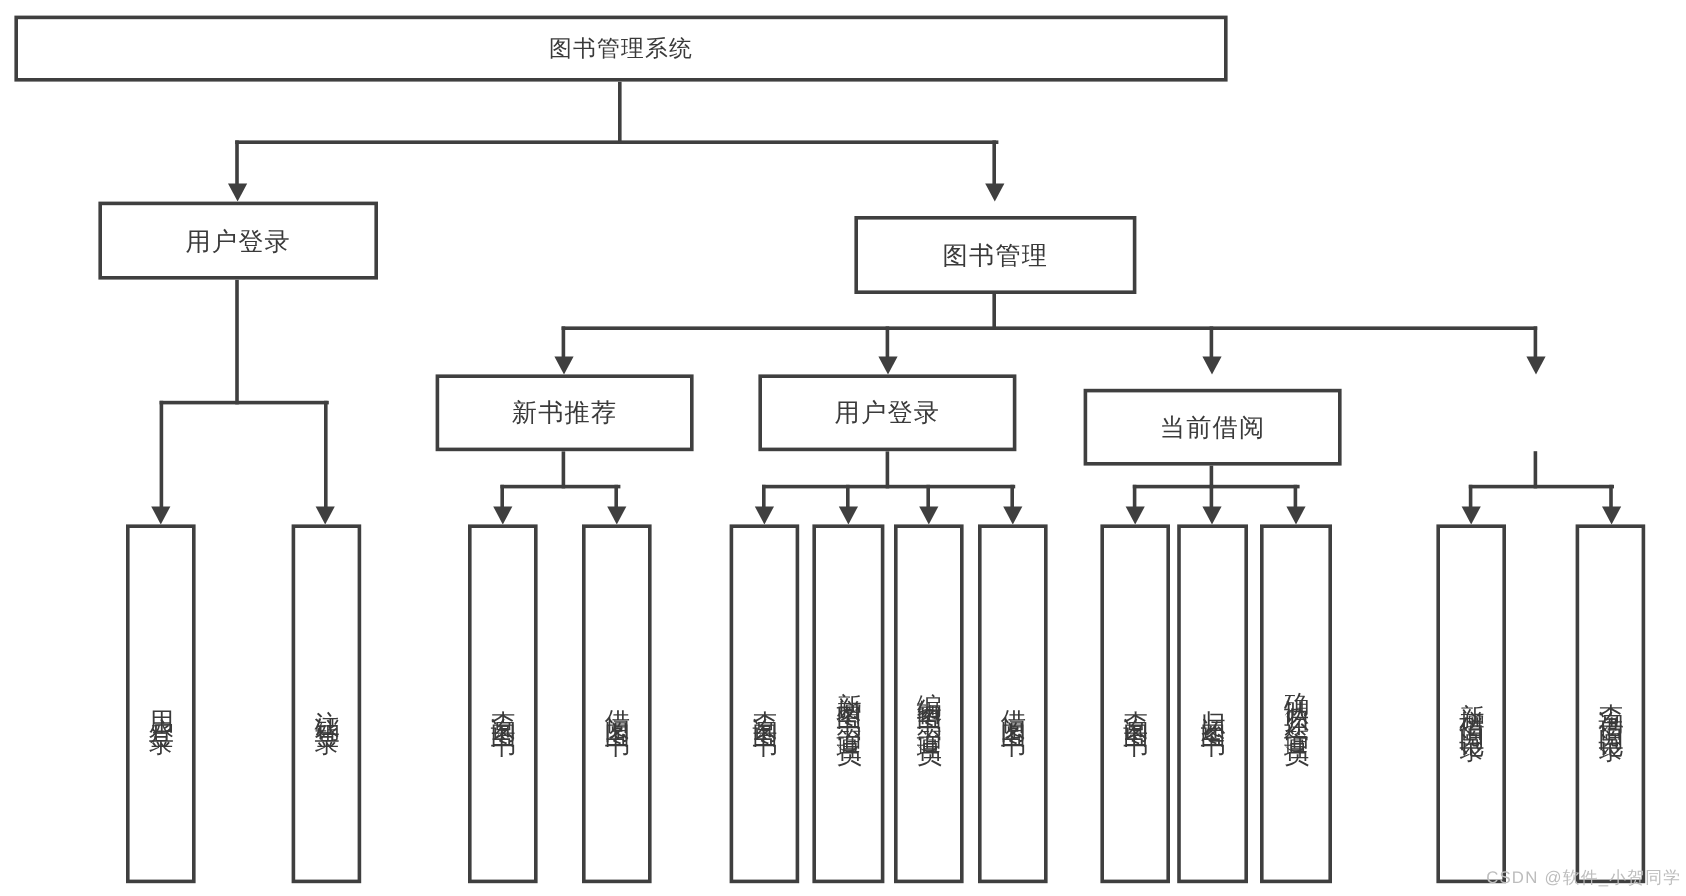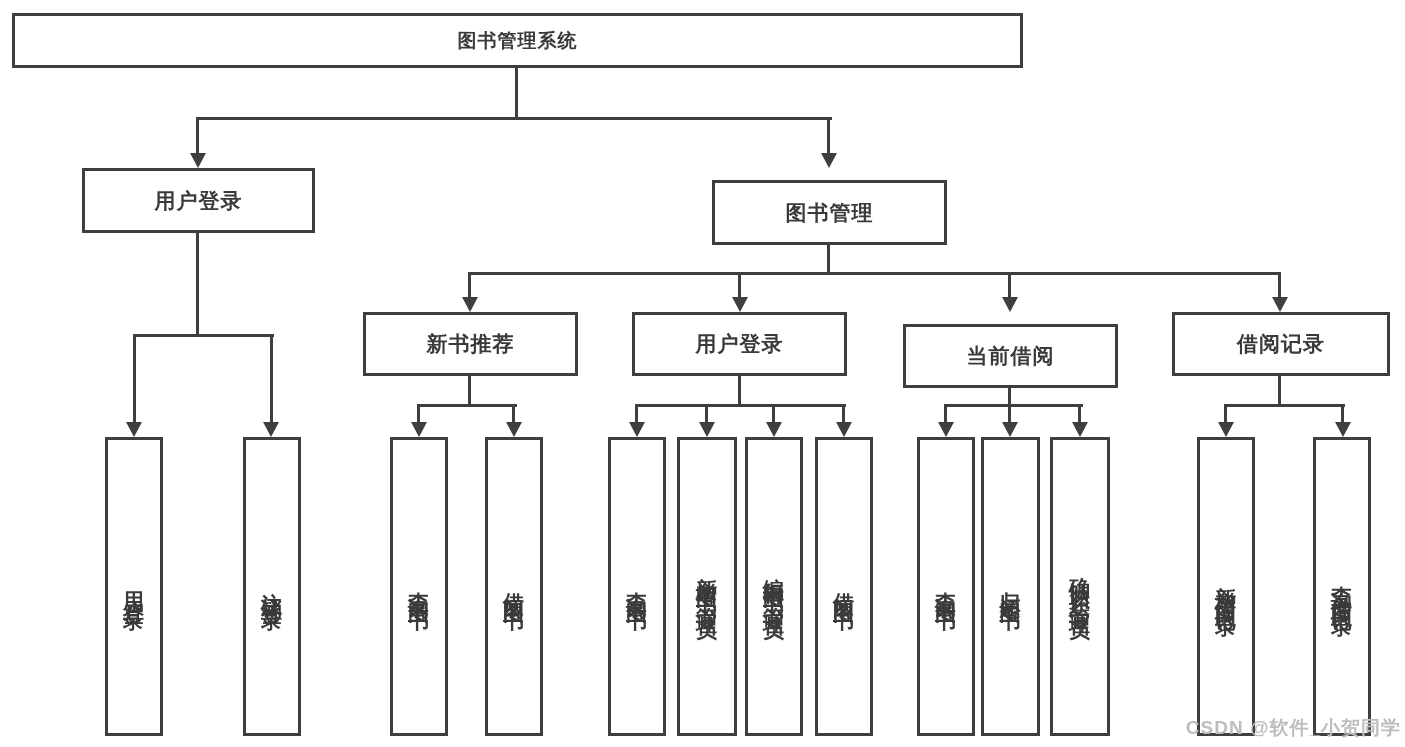--- a/index.html
+++ b/index.html
@@ -13,21 +13,20 @@
     background:var(--background);
     font-family:"Liberation Sans","DejaVu Sans",sans-serif;
     color:var(--text);
   }
   .stage{
     position:relative;
     width:1405px;
     height:747px;
     background:var(--background);
     overflow:hidden;
-    font-weight:bold;
   }
   .box{
     position:absolute;
     border:3px solid var(--line);
     background:var(--background);
     display:flex;
     align-items:center;
     justify-content:center;
     z-index:2;
   }
@@ -61,21 +60,21 @@
     width:0;height:0;
     border-left:8px solid transparent;
     border-right:8px solid transparent;
     border-top:15px solid var(--line);
     z-index:1;
   }
   .watermark{
     position:absolute;
     right:4px;
     bottom:6px;
-    font-size:19px;
+    font-size:14px;
     color:var(--watermark);
     letter-spacing:1px;
     z-index:5;
     white-space:nowrap;
   }
 </style>
 </head>
 <body>
 
 <div class="stage">
@@ -92,23 +91,20 @@
   </div>
 
   <div class="box hbox mid-box" style="left:363px;top:312px;width:215px;height:64px;">
     <span>新书推荐</span>
   </div>
   <div class="box hbox mid-box" style="left:632px;top:312px;width:215px;height:64px;">
     <span>用户登录</span>
   </div>
   <div class="box hbox mid-box" style="left:903px;top:324px;width:215px;height:64px;">
     <span>当前借阅</span>
-  </div>
-  <div class="box hbox mid-box" style="left:1172px;top:312px;width:218px;height:64px;">
-    <span>借阅记录</span>
   </div>
 
   <div class="box vbox" style="left:105px;top:437px;width:58px;height:299px;">
     <span>用户登录</span>
   </div>
   <div class="box vbox" style="left:243px;top:437px;width:58px;height:299px;">
     <span>注销登录</span>
   </div>
   <div class="box vbox" style="left:390px;top:437px;width:58px;height:299px;">
     <span>查询图书</span>

